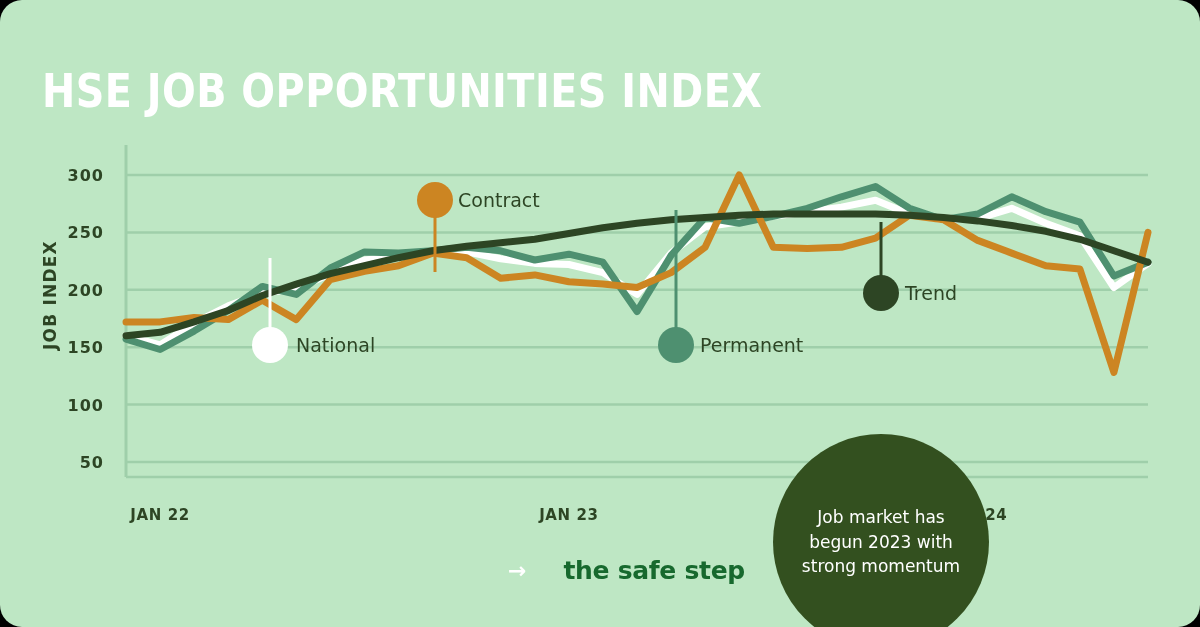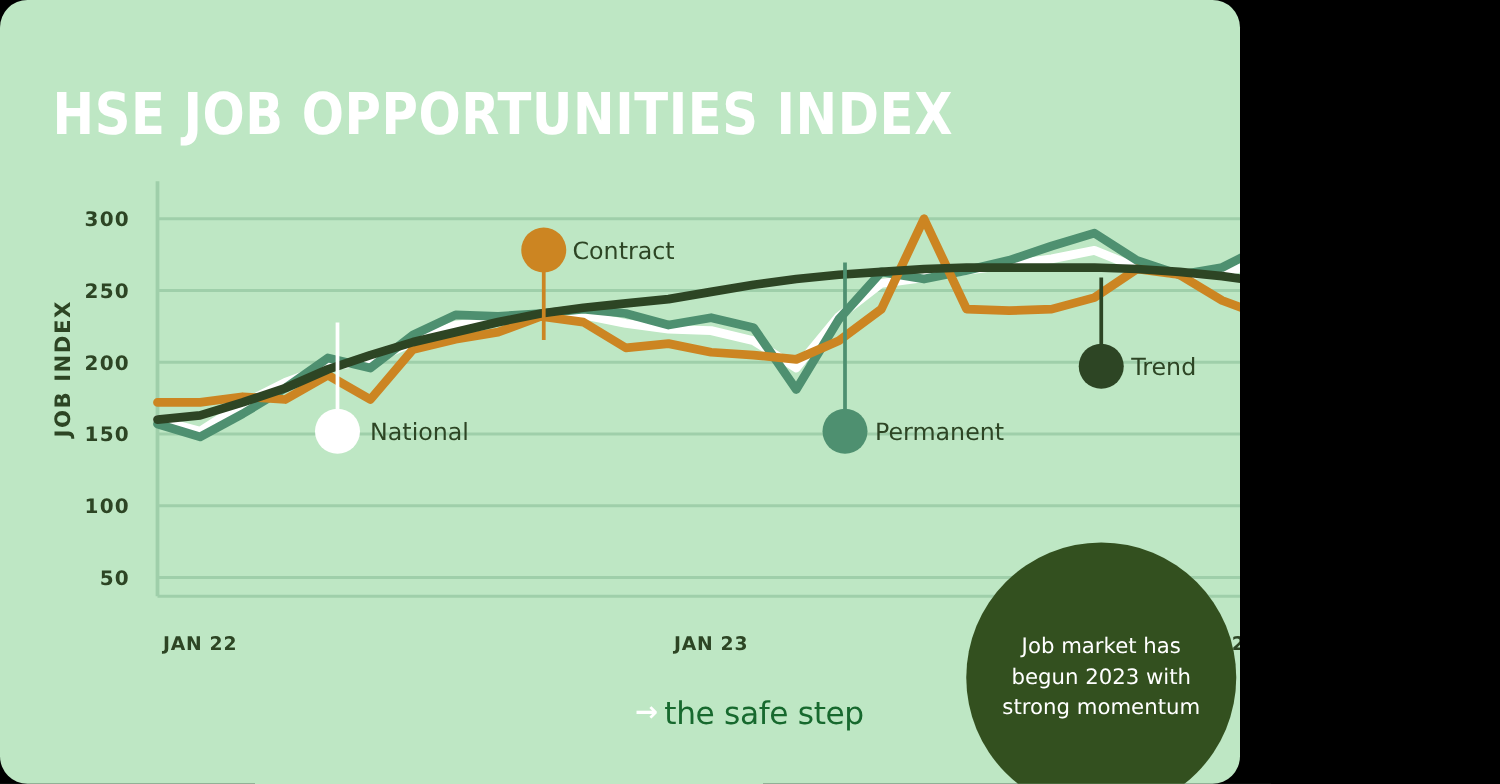--- a/index.html
+++ b/index.html
@@ -1,30 +1,30 @@
 <!DOCTYPE html>
 <html><head>
 <meta charset="utf-8">
 <style>
   html,body{margin:0;padding:0;background:#000;}
   body{width:1200px;height:627px;overflow:hidden;font-family:"DejaVu Sans","Liberation Sans",sans-serif;}
-  #card{position:absolute;left:0;top:0;width:992px;height:627px;background:#BEE7C4;border-radius:22px;overflow:hidden;}
+  #card{position:absolute;left:0;top:0;width:1200px;height:627px;background:#BEE7C4;border-radius:22px;overflow:hidden;}
   #title{position:absolute;left:42px;top:64px;font-size:46px;font-weight:bold;color:#FFFFFF;letter-spacing:.5px;
          font-family:"DejaVu Sans","Liberation Sans",sans-serif;font-stretch:condensed;transform:scaleX(.96);transform-origin:left center;}
   #plot{position:absolute;left:0;top:0;width:1200px;height:627px;}
   .axlabel{fill:#2D4524;font-size:15px;font-weight:bold;letter-spacing:.6px;}
   .ylab{fill:#2D4524;font-size:16px;font-weight:bold;letter-spacing:1px;}
   .yttl{fill:#2D4524;font-size:17px;font-weight:bold;letter-spacing:1.2px;}
   .cl{font-size:19px;fill:#2D4524;}
   #badge{position:absolute;left:773px;top:434px;width:216px;height:216px;border-radius:50%;background:#33501F;
          display:flex;align-items:center;justify-content:center;text-align:center;}
   #badge span{color:#FFF;font-size:17px;line-height:1.45;padding:0 22px;}
   #logo{position:absolute;left:508px;top:556px;display:flex;align-items:center;gap:5px;}
   #logo .arw{color:#FFFFFF;font-size:22px;font-weight:bold;line-height:1;}
-  #logo .txt{color:#17692E;font-size:25px;font-weight:normal;letter-spacing:-.3px;}
+  #logo .txt{color:#17692E;font-size:25px;font-weight:bold;letter-spacing:-.3px;margin-left:32px;}
 </style>
 </head>
 <body>
 
 <div id="card">
 
   <div id="title">HSE JOB OPPORTUNITIES INDEX</div>
 
   <svg id="plot" viewBox="0 0 1200 627">
       <line x1="126" x2="1148" y1="462" y2="462" stroke="#9FCFAA" stroke-width="2.5"></line>

